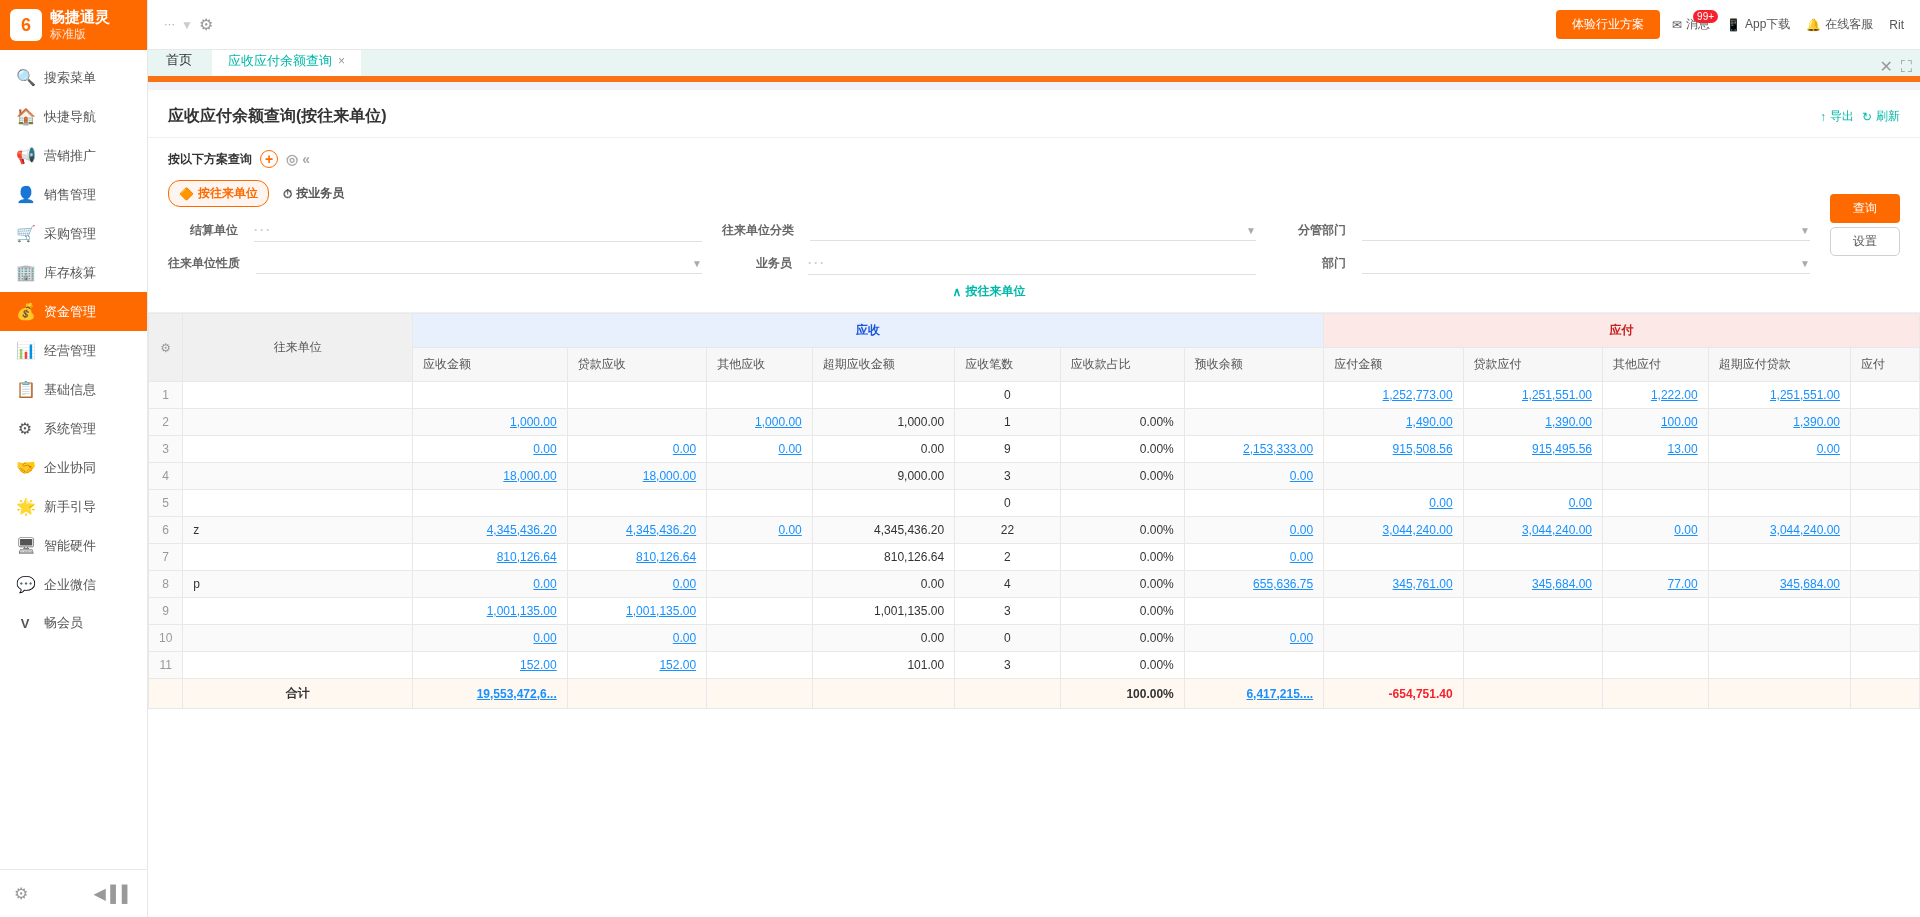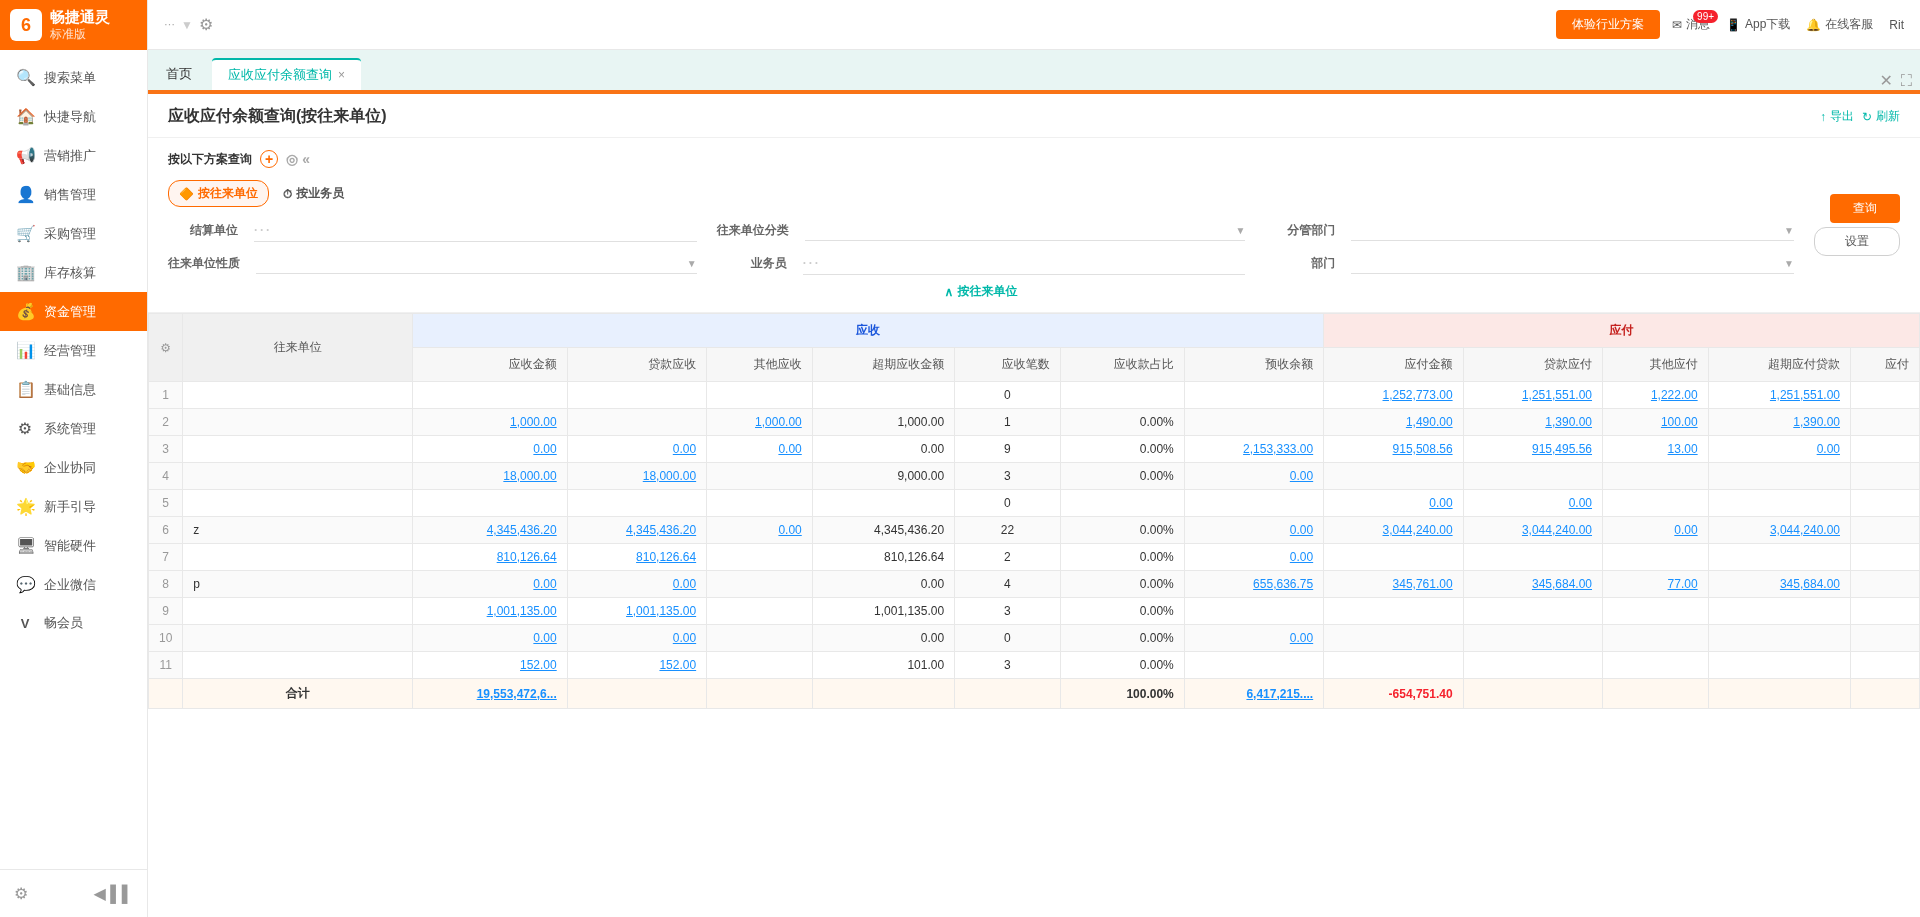--- a/index.html
+++ b/index.html
@@ -47,23 +47,23 @@
       background: #ff6a00; color: #fff; border: none; padding: 6px 16px;
       border-radius: 4px; cursor: pointer; font-size: 12px; white-space: nowrap;
     }
     .header-right { display: flex; align-items: center; gap: 16px; margin-left: auto; }
     .header-msg { display: flex; align-items: center; gap: 4px; color: #555; font-size: 12px; cursor: pointer; position: relative; }
     .badge { position: absolute; top: -6px; right: -8px; background: #f5222d; color: #fff; border-radius: 8px; font-size: 10px; padding: 1px 4px; }
     .header-user { color: #555; font-size: 12px; }
 
     
     .tab-bar {
-      position: fixed; left: 148px; top: 50px; right: 0; height: 44px;
+      position: fixed; left: 148px; top: 50px; right: 0; height: 32px;
       background: #e8f5f3; display: flex; align-items: flex-end; z-index: 98;
-      border-bottom: 4px solid #f97316;
+      border-bottom: 6px solid #f97316;
     }
     .tab-item {
       height: 32px; padding: 0 16px; display: flex; align-items: center; gap: 6px;
       cursor: pointer; font-size: 13px; border-radius: 4px 4px 0 0; margin: 0 2px;
     }
     .tab-item.tab-home { color: #333; background: transparent; }
     .tab-item.tab-active { background: #fff; color: #00b8a9; border-top: 2px solid #00b8a9; }
     .tab-close { color: #999; font-size: 12px; cursor: pointer; }
     .tab-bar-actions { margin-left: auto; display: flex; align-items: center; padding: 0 8px; gap: 8px; }
     .tab-action-btn { color: #999; font-size: 16px; cursor: pointer; }
@@ -103,21 +103,21 @@
     .filter-field-label { color: #666; font-size: 12px; white-space: nowrap; min-width: 70px; text-align: right; }
     .filter-input { flex: 1; border: none; border-bottom: 1px solid #e0e0e0; padding: 4px 0; font-size: 12px; color: #333; outline: none; display: flex; align-items: center; justify-content: space-between; }
     .filter-input-dots { color: #ccc; letter-spacing: 2px; }
     .filter-select { flex: 1; border: none; border-bottom: 1px solid #e0e0e0; padding: 4px 0; font-size: 12px; color: #333; display: flex; align-items: center; justify-content: flex-end; }
     .filter-chevron { color: #aaa; font-size: 10px; }
 
     .collapse-more { display: flex; align-items: center; justify-content: center; gap: 4px; color: #00b8a9; font-size: 12px; cursor: pointer; margin-top: 8px; }
 
     .query-buttons { display: flex; flex-direction: column; gap: 4px; align-items: flex-end; justify-content: center; padding: 0 0 0 20px; }
     .query-btn { background: #ff6a00; color: #fff; border: none; padding: 6px 20px; border-radius: 4px; cursor: pointer; font-size: 12px; width: 70px; }
-    .settings-btn { background: #fff; color: #555; border: 1px solid #d0d0d0; padding: 5px 20px; border-radius: 12px; cursor: pointer; font-size: 12px; width: 86px; }
+    .settings-btn { background: #fff; color: #555; border: 1px solid #d0d0d0; padding: 5px 20px; border-radius: 5px; cursor: pointer; font-size: 12px; width: 70px; }
 
     .filter-outer { display: flex; align-items: stretch; }
     .filter-form { flex: 1; font-weight: bold; }
 
     
     .table-area { flex: 1; overflow: auto; }
     table { width: 100%; border-collapse: collapse; font-size: 12px; }
     thead tr th { background: #f7f7f7; border: 1px solid #e8e8e8; padding: 8px 10px; text-align: center; color: #555; font-weight: normal; white-space: nowrap; }
     thead tr.group-header th { background: #f0f0f0; }
     tbody tr { background: #fff; }
@@ -126,21 +126,21 @@
     td.number-cell { text-align: right; }
     td.center-cell { text-align: center; }
     td.link-cell { color: #1890ff; text-decoration: underline; cursor: pointer; text-align: right; }
     td.row-num { text-align: center; color: #999; background: #fafafa; }
     .settings-col { text-align: center; cursor: pointer; color: #999; }
     tfoot td { background: #fff8f0; border: 1px solid #e8e8e8; padding: 6px 10px; font-weight: bold; color: #333; }
     tfoot td.negative { color: #f5222d; }
     tfoot td.label-cell { text-align: center; }
 
     .col-header-group { text-align: center; border-bottom: none; font-weight: bold; }
-    .col-header-sub { text-align: right; }
+    .col-header-sub { text-align: left; }
   </style>
 </head>
 <body>
 
 <div class="sidebar">
   <div class="sidebar-logo">
     <div class="logo-icon">
         <span>6</span>
       </div>
     <div>

